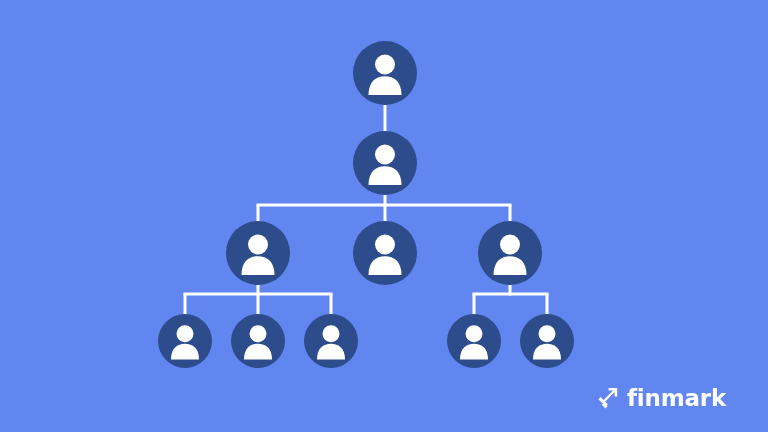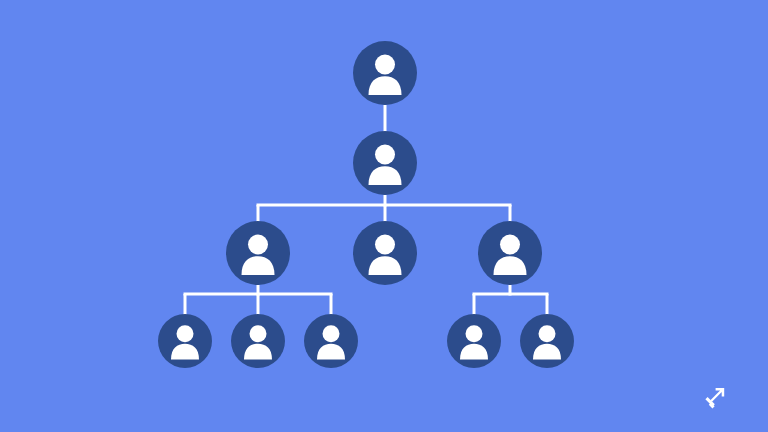--- a/index.html
+++ b/index.html
@@ -130,15 +130,16 @@
       </g>
     </g>
   </svg>
 
   <div class="brand">
     <svg class="brand-mark" viewBox="0 0 22 24">
       <path d="M6.4 14.2 L16.1 4.5 L11.6 4.5 L11.6 2.0 L20.2 2.0 L20.2 10.6 L17.7 10.6 L17.7 6.1 L8.0 15.8 Z" fill="#FFFFFF"></path>
       <path d="M1.6 12.0 L8.8 19.2 L6.6 21.4 L-0.6 14.2 Z" fill="#FFFFFF" transform="translate(2,-1)"></path>
       <path d="M7.0 19.6 L10.6 23.2 L8.4 25.4 L4.8 21.8 Z" fill="#FFFFFF" transform="translate(0,-3)"></path>
     </svg>
+    <span class="brand-text">finmark</span>
   </div>
 
 </div>
 
 </body></html>

